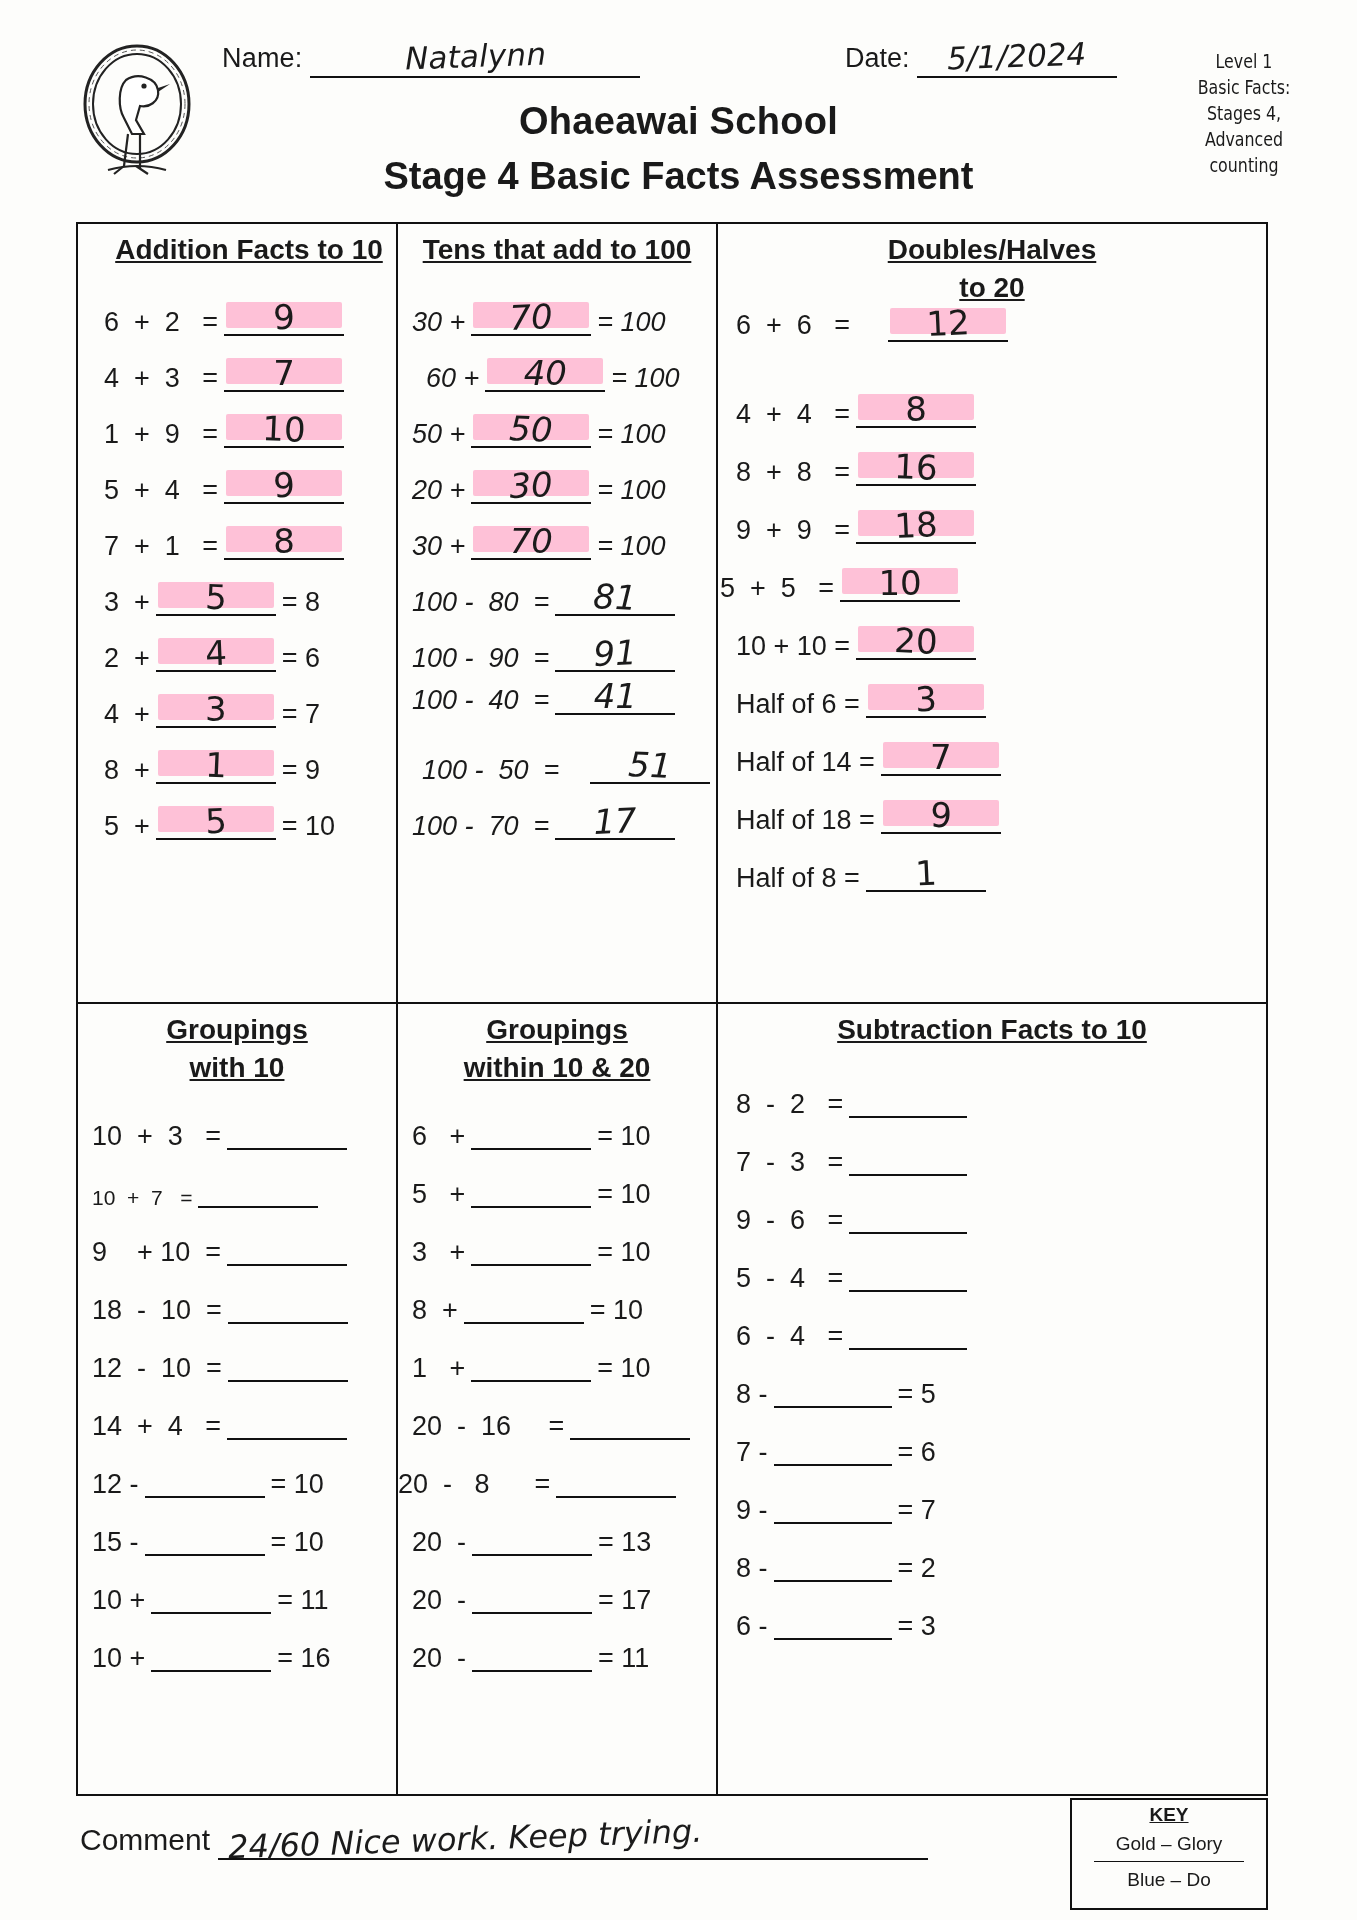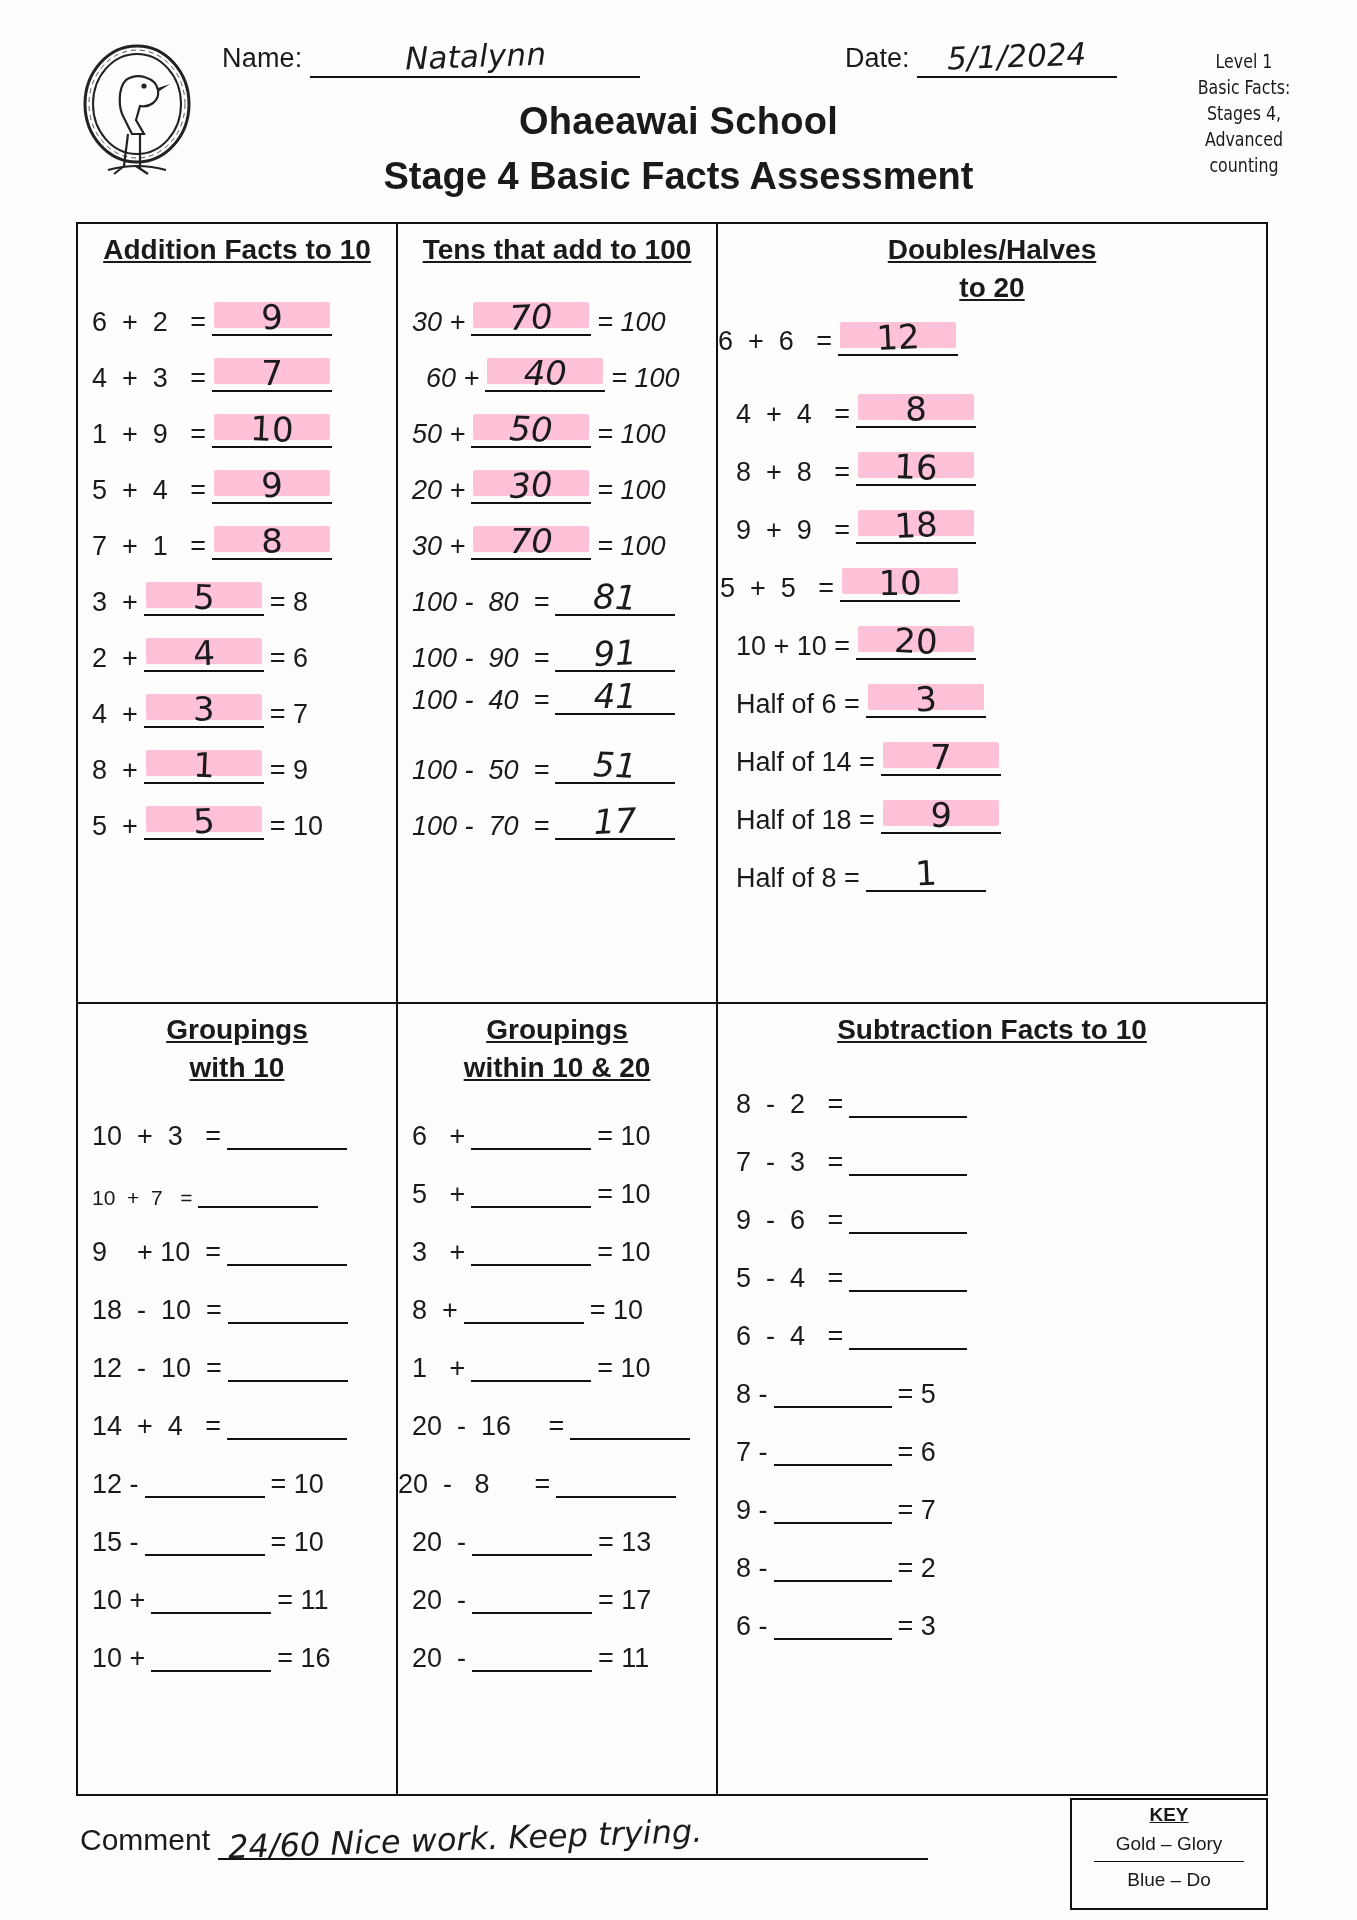--- a/index.html
+++ b/index.html
@@ -239,21 +239,21 @@
       <div>Basic Facts:</div>
       <div>Stages 4,</div>
       <div>Advanced counting</div>
     </div>
   </div>
 
   <div class="grid" id="grid">
     <div class="vline" style="left:318px;"></div>
     <div class="vline" style="left:638px;"></div>
     <div class="hline" style="top:778px;"></div>
-  <div class="col" style="left: 0px; top: 0px; width: 318px; height: 590px;">
+  <div class="col" style="left: 12px; top: 0px; width: 318px; height: 590px;">
         <div class="sec-title">Addition Facts to 10</div>
         <div class="rows" style="margin-top: 12px;">
           <div class="row" style="height: 56px; font-size: 27px; padding-left: 14px; align-items: flex-end;">
             <span class="lhs">6  +  2   =</span>
             <span class="blank" style="width: 120px;">
               <span class="hl"></span>
               <span class="ans" style="transform: translateX(-50%) rotate(-2.5deg);">9</span>
             </span>
           </div>
           <div class="row" style="height: 56px; font-size: 27px; padding-left: 14px; align-items: flex-end;">
@@ -380,39 +380,39 @@
             <span class="blank" style="width: 120px;">
               <span class="ans" style="transform: translateX(-50%) rotate(-2.5deg);">91</span>
             </span>
           </div>
           <div class="row" style="height: 56px; font-size: 27px; padding-left: 14px; align-items: center;">
             <span class="lhs">100 -  40  =</span>
             <span class="blank" style="width: 120px;">
               <span class="ans" style="transform: translateX(-50%) rotate(0deg);">41</span>
             </span>
           </div>
-          <div class="row" style="height: 56px; font-size: 27px; padding-left: 14px; align-items: flex-end;">
+          <div class="row" style="height: 56px; font-size: 27px; padding-left: 24px; align-items: flex-end; justify-content: space-between;">
             <span class="lhs">100 -  50  =</span>
             <span class="blank" style="width: 120px;">
               <span class="ans" style="transform: translateX(-50%) rotate(2.5deg);">51</span>
             </span>
           </div>
           <div class="row" style="height: 56px; font-size: 27px; padding-left: 14px; align-items: flex-end;">
             <span class="lhs">100 -  70  =</span>
             <span class="blank" style="width: 120px;">
               <span class="ans" style="transform: translateX(-50%) rotate(-2.5deg);">17</span>
             </span>
           </div>
         </div>
       </div>
       <div class="col" style="left: 640px; top: 0px; width: 548px; height: 778px;">
         <div class="sec-title">Doubles/Halves</div>
         <div class="sec-title" style="margin-top: 2px;">to 20</div>
         <div class="rows" style="margin-top: 6px;">
-          <div class="row" style="height: 58px; font-size: 27px; align-items: center;">
+          <div class="row" style="height: 58px; font-size: 27px; padding-left: 18px; align-items: flex-start; gap: 32px;">
             <span class="lhs">6  +  6   =</span>
             <span class="blank" style="width: 120px;">
               <span class="hl"></span>
               <span class="ans" style="transform: translateX(-50%) rotate(-2.5deg);">12</span>
             </span>
           </div>
           <div class="row" style="height: 58px; font-size: 27px; padding-left: 18px; align-items: flex-end;">
             <span class="lhs">4  +  4   =</span>
             <span class="blank" style="width: 120px;">
               <span class="hl"></span>

